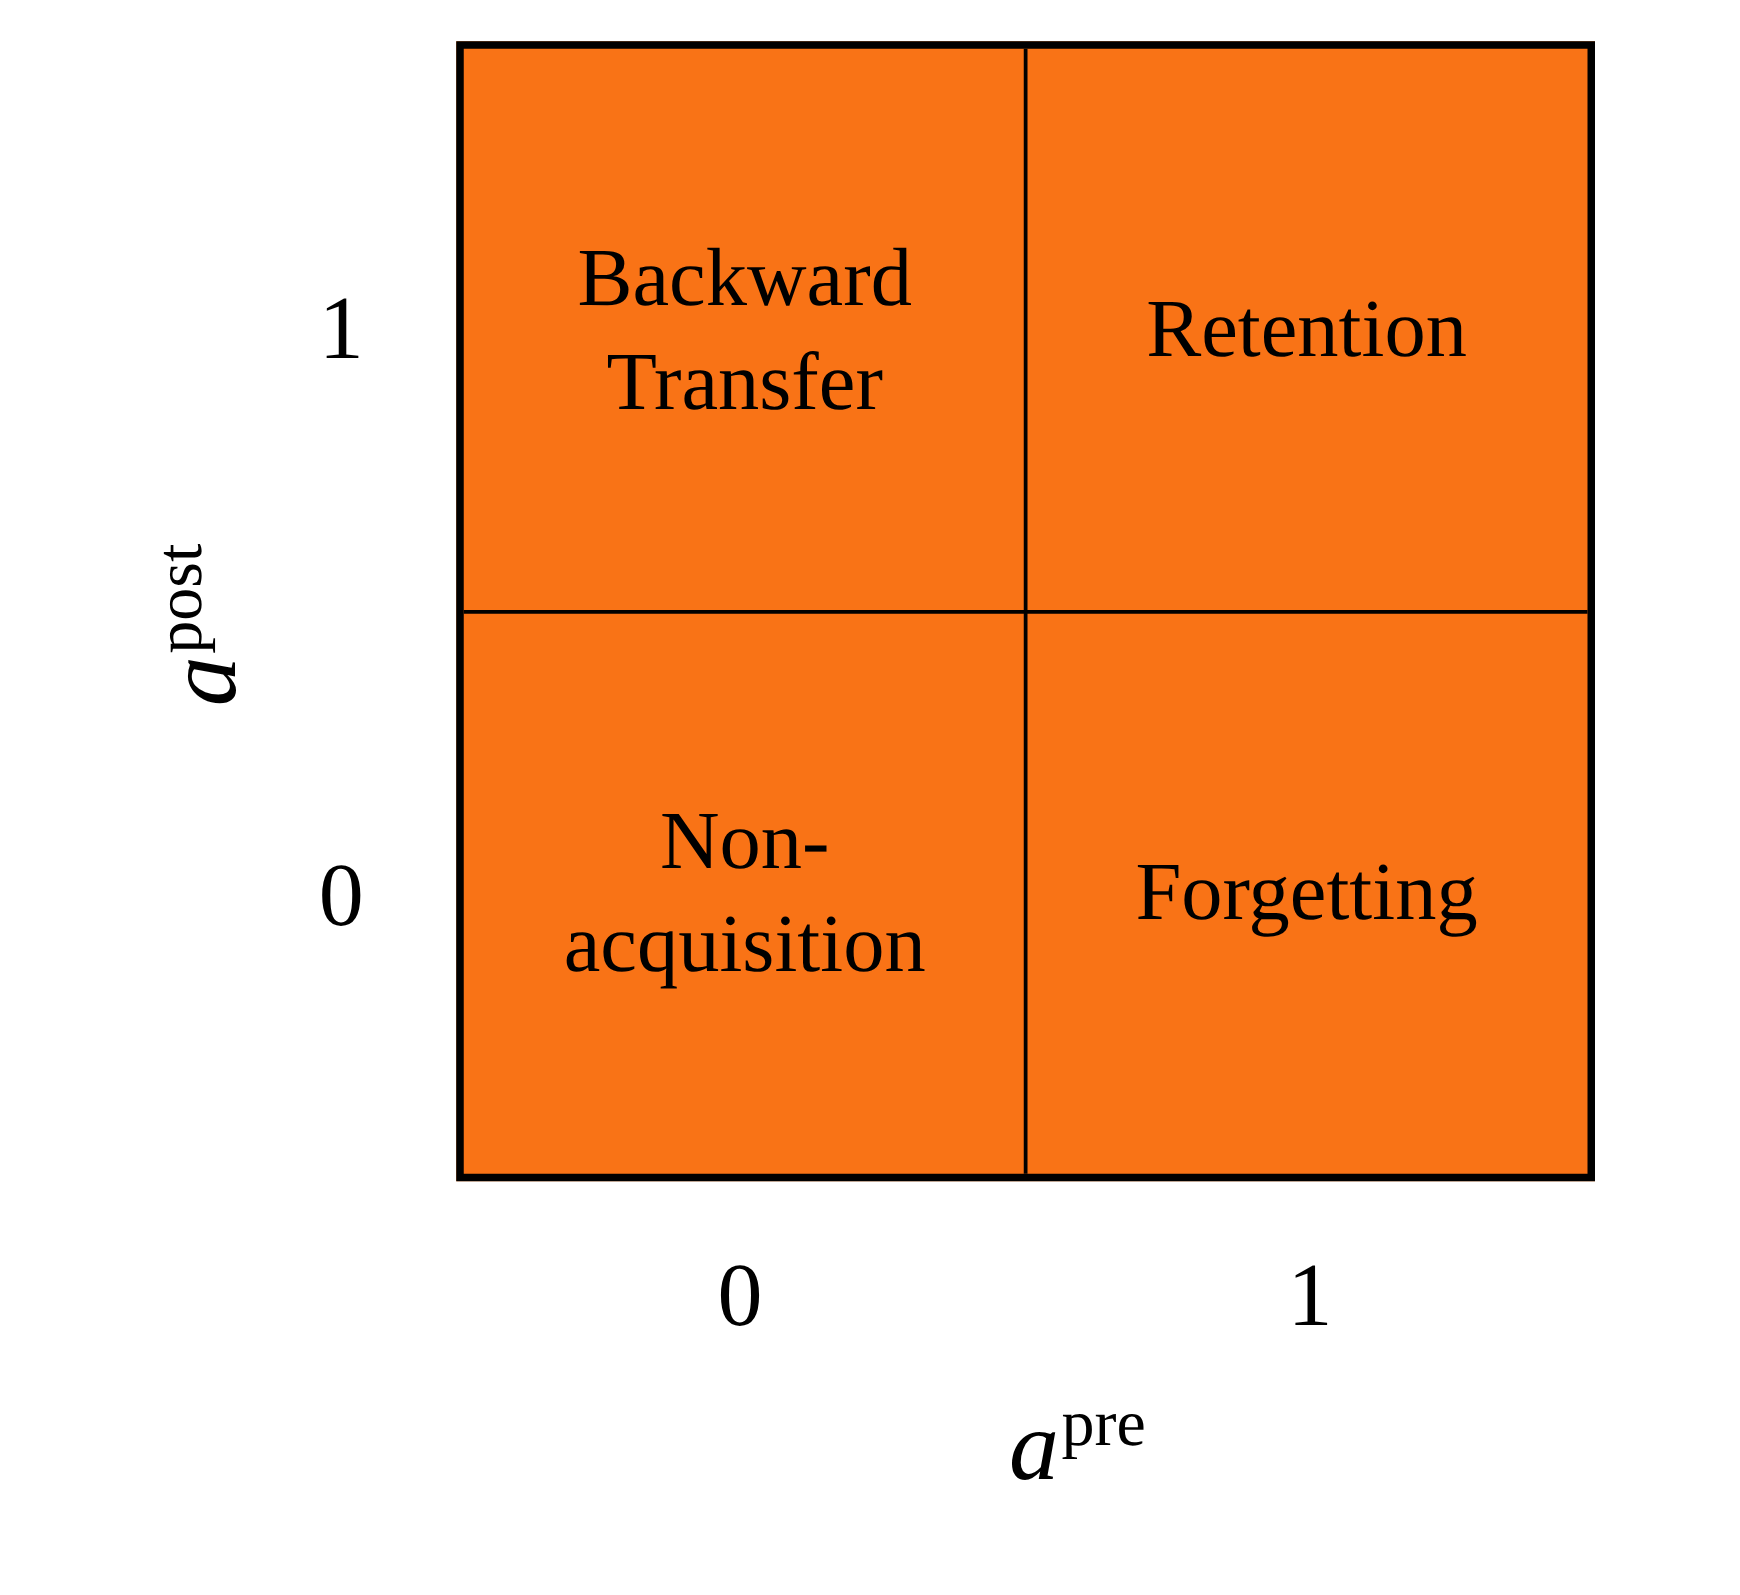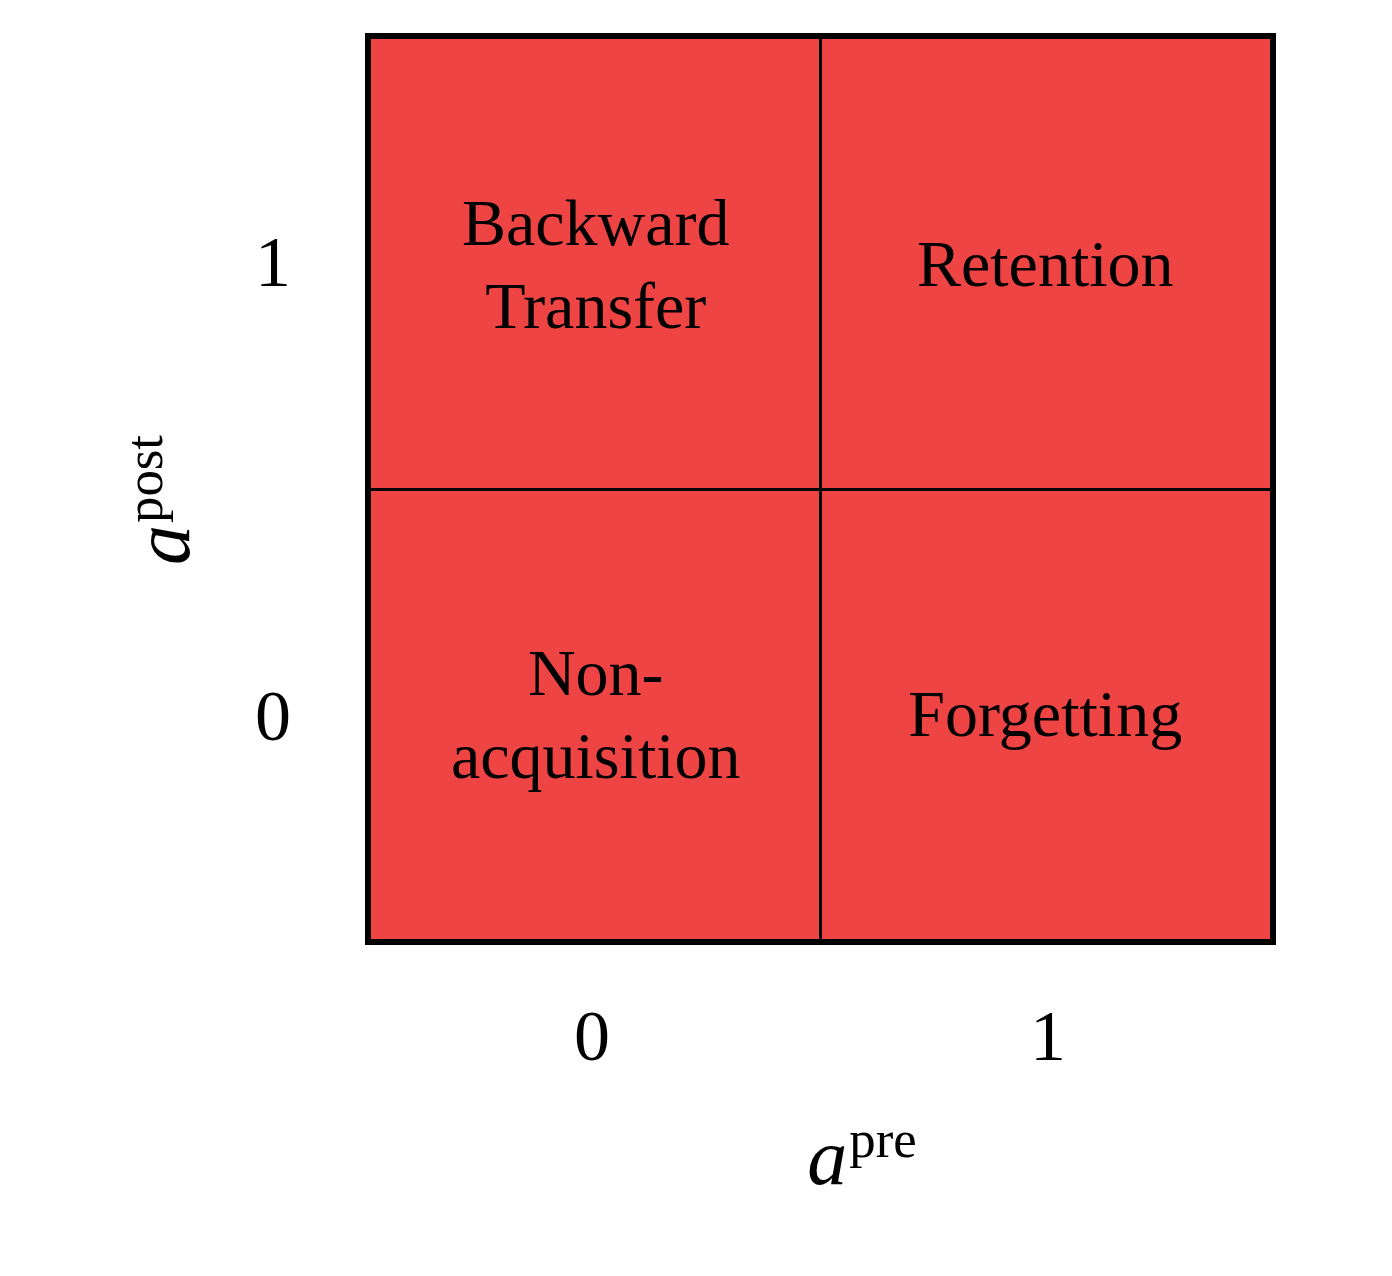--- a/index.html
+++ b/index.html
@@ -15,21 +15,21 @@
   }
 
   .plot-box {
     position: absolute;
     left: 365px;
     top: 33px;
     width: 911px;
     height: 912px;
     border: 6px solid #000000;
     box-sizing: border-box;
-    background: #ef4444;
+    background: #f97316;
   }
 
   .divider-v {
     position: absolute;
     top: 0;
     bottom: 0;
     left: 50%;
     width: 3px;
     margin-left: -1.5px;
     background: #000000;

